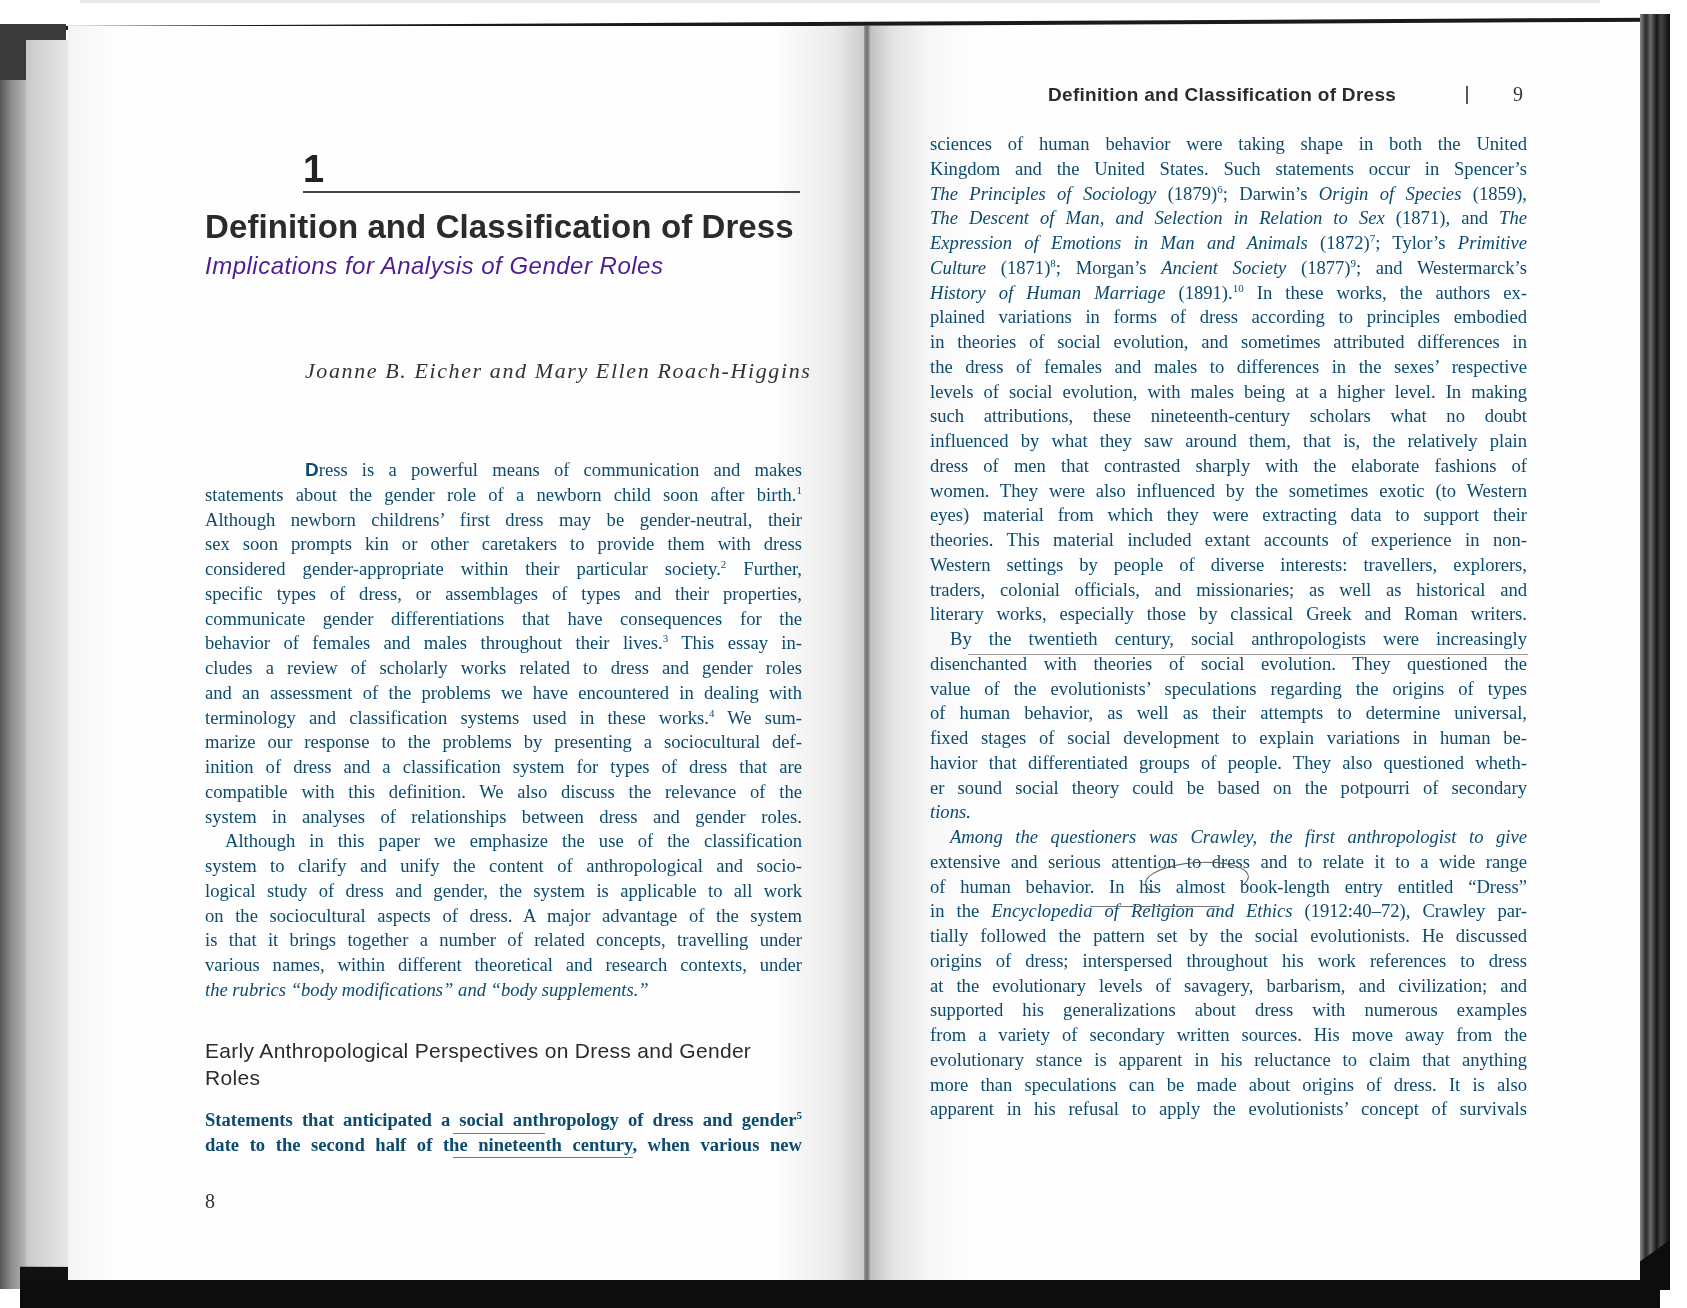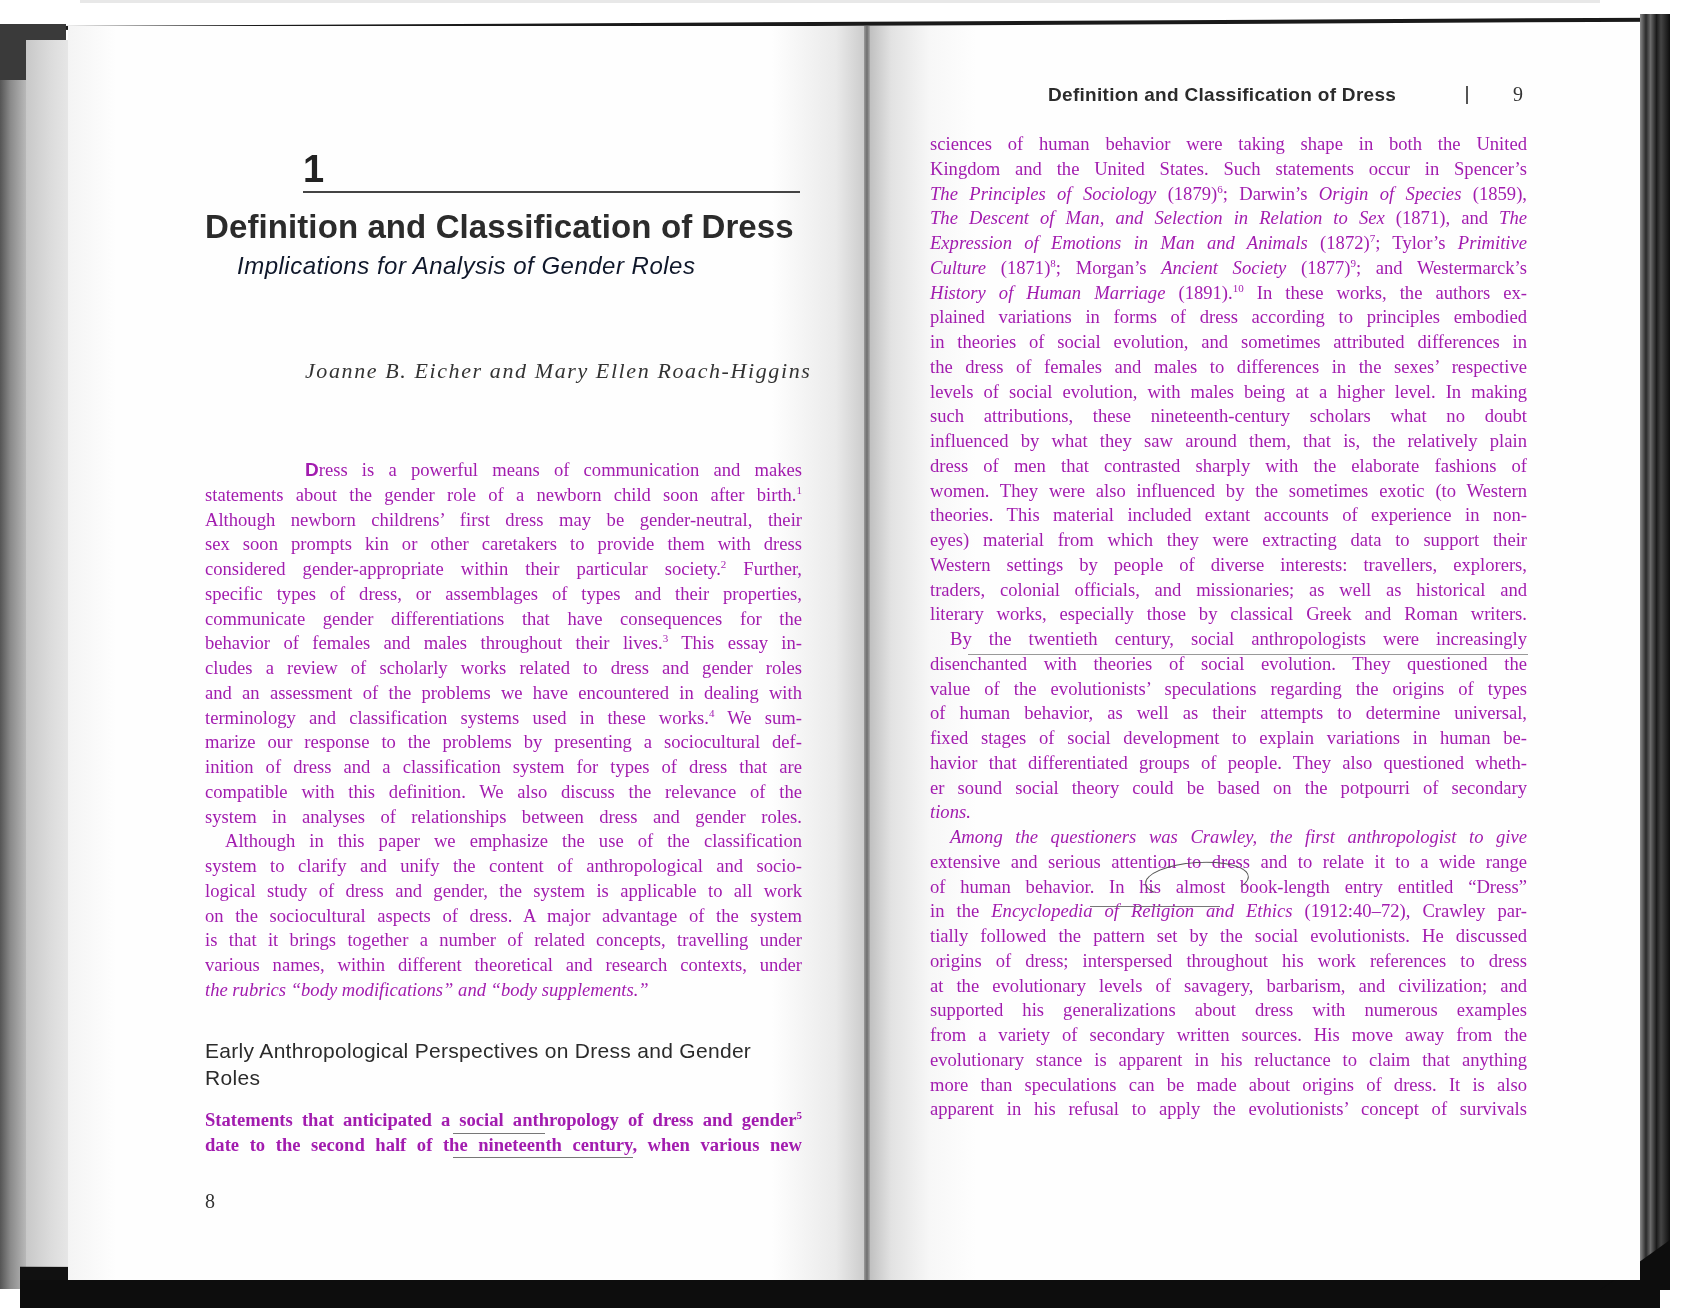--- a/index.html
+++ b/index.html
@@ -29,25 +29,25 @@
   .page-right { left:868px; width:772px;
     background:linear-gradient(90deg,#bdbdbd 0%,#e2e2e2 3%,#f7f7f7 8%,#fefefe 14%,#fefefe 100%); }
   .gutter-line { position:absolute; left:864px; top:26px; width:6px; height:1254px; background:linear-gradient(90deg,#9a9a9a,#6e6e6e,#a8a8a8); }
 
   .chapter-number { position:absolute; left:303px; top:150px; font-family:"Liberation Sans","DejaVu Sans",sans-serif;
     font-weight:bold; font-size:38px; color:#222; line-height:1; }
   .chapter-rule { position:absolute; left:303px; top:191px; width:497px; height:2px; background:#444; }
   .chapter-title { position:absolute; left:205px; top:208px; font-family:"Liberation Sans","DejaVu Sans",sans-serif;
     font-weight:bold; font-size:33px; color:#2b2b2b; white-space:nowrap; letter-spacing:0.1px; }
   .chapter-subtitle { position:absolute; left:205px; top:252px; font-family:"Liberation Sans","DejaVu Sans",sans-serif;
-    font-style:italic; font-size:24px; color:#0f172a; white-space:nowrap; letter-spacing:0.5px;margin-left:32px; }
+    font-style:italic; font-size:24px; color:#4c1d95; white-space:nowrap; letter-spacing:0.5px; }
   .authors { position:absolute; left:305px; top:358px; font-style:italic; font-size:22px; color:#333;
     letter-spacing:1.6px; white-space:nowrap; }
 
-  .body-text { position:absolute; font-size:18.6px; line-height:24.75px; color:#a21caf; text-align:justify; }
+  .body-text { position:absolute; font-size:18.6px; line-height:24.75px; color:#0c4a6e; text-align:justify; }
   .left-body { left:205px; top:458px; width:597px; }
   .right-body { left:930px; top:132px; width:597px; }
   .dropcap { font-family:"Liberation Sans","DejaVu Sans",sans-serif; font-weight:bold; font-size:19px; }
   .body-text sup { font-size:11px; line-height:0; vertical-align:super; }
   .it { font-style:italic; }
   .line { display:block; text-align:justify; text-align-last:justify; }
   .line.last { text-align-last:left;font-style:italic; }
 
   .section-heading { position:absolute; left:205px; top:1037px; width:560px; font-family:"Liberation Sans","DejaVu Sans",sans-serif;
     font-weight:normal; font-size:21px; line-height:27px; color:#2b2b2b; letter-spacing:0.3px; }
@@ -138,22 +138,22 @@
     <span class="line"><span class="it">Culture</span><span> (1871)</span><sup>8</sup><span>; Morgan’s </span><span class="it">Ancient Society</span><span> (1877)</span><sup>9</sup><span>; and Westermarck’s</span></span>
     <span class="line"><span class="it">History of Human Marriage</span><span> (1891).</span><sup>10</sup><span> In these works, the authors ex-</span></span>
     <span class="line">plained variations in forms of dress according to principles embodied</span>
     <span class="line">in theories of social evolution, and sometimes attributed differences in</span>
     <span class="line">the dress of females and males to differences in the sexes’ respective</span>
     <span class="line">levels of social evolution, with males being at a higher level. In making</span>
     <span class="line">such attributions, these nineteenth-century scholars what no doubt</span>
     <span class="line">influenced by what they saw around them, that is, the relatively plain</span>
     <span class="line">dress of men that contrasted sharply with the elaborate fashions of</span>
     <span class="line">women. They were also influenced by the sometimes exotic (to Western</span>
+    <span class="line">eyes) material from which they were extracting data to support their</span>
     <span class="line">theories. This material included extant accounts of experience in non-</span>
-    <span class="line">eyes) material from which they were extracting data to support their</span>
     <span class="line">Western settings by people of diverse interests: travellers, explorers,</span>
     <span class="line">traders, colonial officials, and missionaries; as well as historical and</span>
     <span class="line">literary works, especially those by classical Greek and Roman writers.</span>
   </div>
   <div>
     <span class="line" style="padding-left:20px;">By the twentieth century, social anthropologists were increasingly</span>
     <span class="line">disenchanted with theories of social evolution. They questioned the</span>
     <span class="line">value of the evolutionists’ speculations regarding the origins of types</span>
     <span class="line">of human behavior, as well as their attempts to determine universal,</span>
     <span class="line">fixed stages of social development to explain variations in human be-</span>

